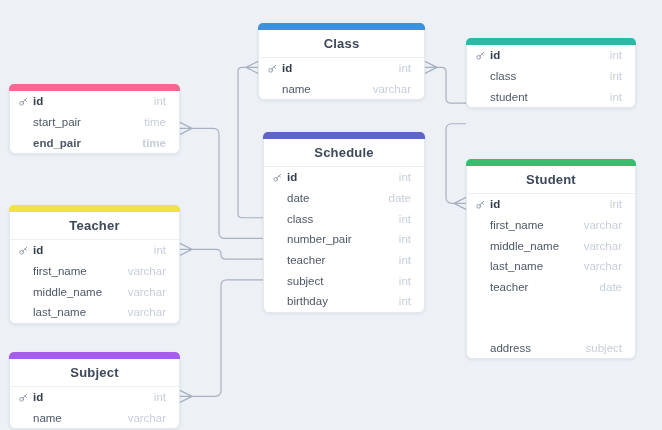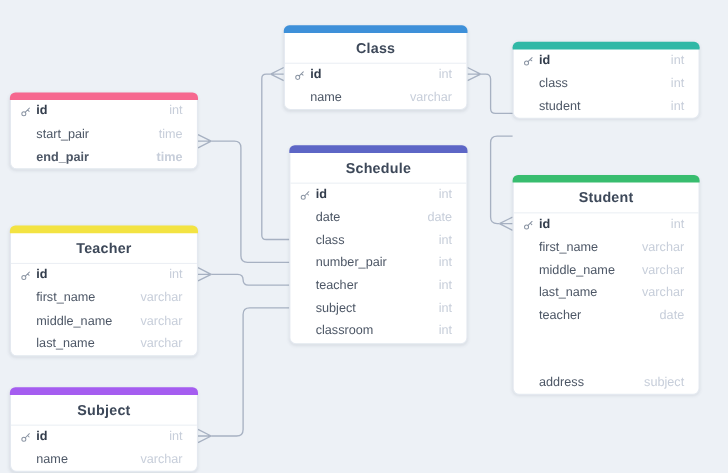--- a/index.html
+++ b/index.html
@@ -224,21 +224,21 @@
         <div class="row" style="height: 20.7px;">
           <span class="fname">
             <span class="indent"></span>
             <span>subject</span>
           </span>
           <span class="ftype">int</span>
         </div>
         <div class="row" style="height: 20.7px;">
           <span class="fname">
             <span class="indent"></span>
-            <span>classroom</span>
+            <span>birthday</span>
           </span>
           <span class="ftype">int</span>
         </div>
       </div>
   </div>
     <div class="table-card" style="left: 466px; top: 38px; width: 170px;">
     <div class="accent-bar" style="background: rgb(48, 184, 166);"></div>
     <div class="rows">
         <div class="row" style="height: 20.7px;">
           <span class="fname pk">

